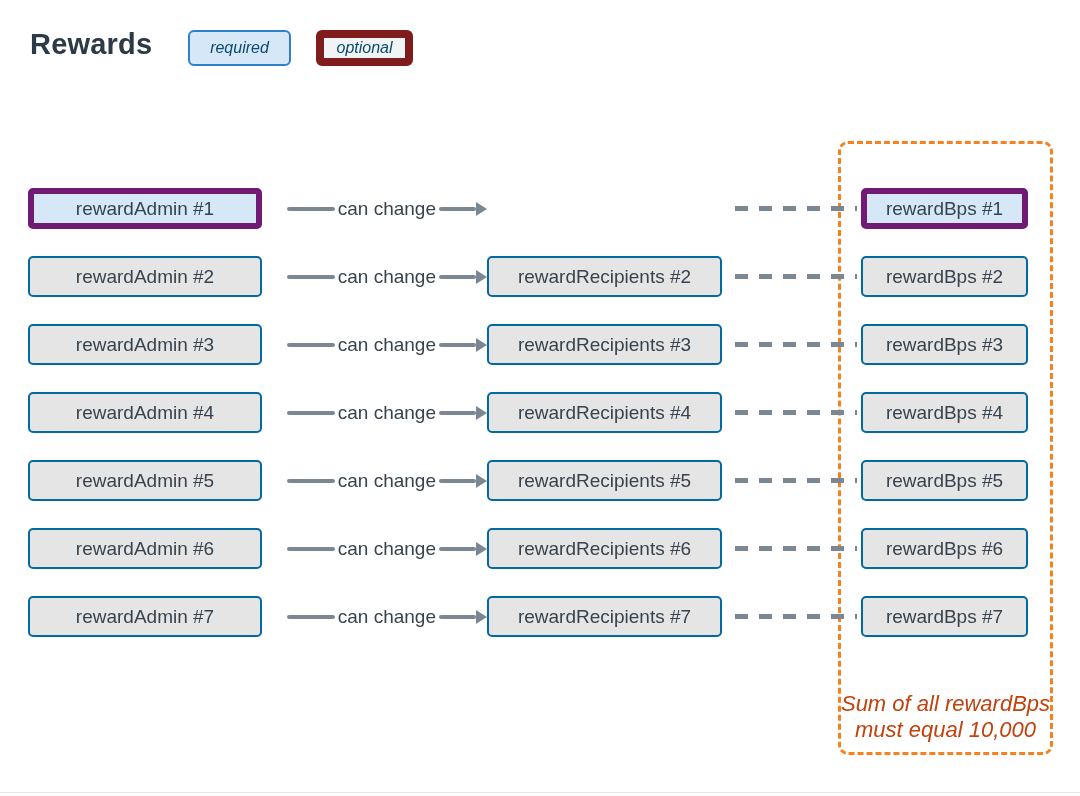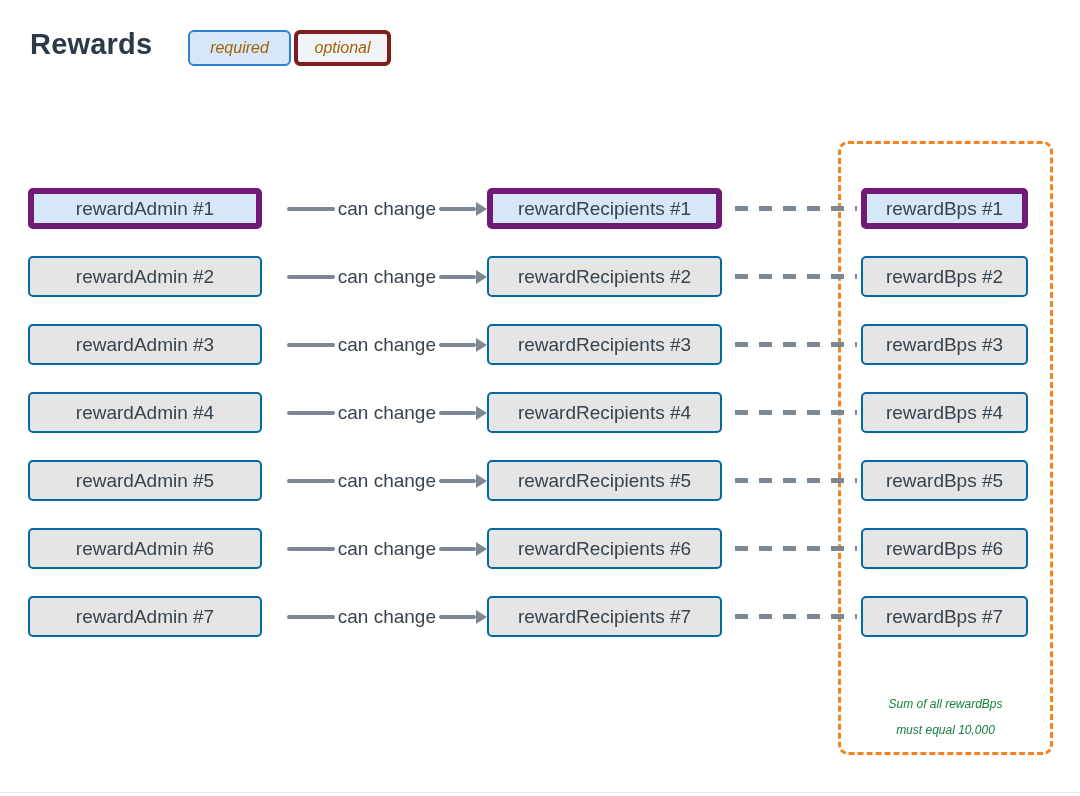--- a/index.html
+++ b/index.html
@@ -31,56 +31,56 @@
   }
   .badge {
     position: absolute;
     top: 30px;
     height: 36px;
     display: inline-flex;
     align-items: center;
     justify-content: center;
     font-size: 16px;
     font-style: italic;
-    color: #a16207;
+    color: #0c4a6e;
     border-radius: 6px;
     padding: 0 18px;
   }
   .badge.required {
     left: 188px;
     width: 103px;
     background: #d6e7f8;
     border: 2px solid #2f7fd1;
   }
   .badge.optional {
-    left: 294px;
+    left: 316px;
     width: 97px;
     background: #f1f4f6;
-    border: 4px solid #7f1d1d;
+    border: 8px solid #7f1d1d;
     text-align: center;
   }
   .diagram { position: absolute; left: 0; top: 0; width: 1080px; height: 796px; }
 
   .bps-container {
     position: absolute;
     left: 838px; top: 141px;
     width: 215px; height: 614px;
     border: 3px dashed #f5821f;
     border-radius: 10px;
     background: transparent;
   }
   .constraint-note {
     position: absolute;
     left: 838px; top: 691px;
     width: 215px;
     text-align: center;
     font-style: italic;
-    font-size: 12px;
+    font-size: 22px;
     line-height: 26px;
-    color: #15803d;
+    color: #c2410c;
   }
 
   .row { position: absolute; left: 0; width: 1080px; height: 41px; }
 
   .node {
     position: absolute;
     top: 0;
     height: 41px;
     display: flex;
     align-items: center;
@@ -156,21 +156,20 @@
     <div class="bps-container"></div>
 
     <div class="row" style="top:188px">
       <div class="node admin required-node">rewardAdmin #1</div>
       <div class="connector">
         <span class="seg left"></span>
         <span class="label">can change</span>
         <span class="seg right"></span>
         <span class="arrowhead"></span>
       </div>
-      <div class="node recipients required-node">rewardRecipients #1</div>
       <div class="dashed-link"></div>
       <div class="node bps required-node">rewardBps #1</div>
     </div>
 
     <div class="row" style="top:256px">
       <div class="node admin optional-node">rewardAdmin #2</div>
       <div class="connector">
         <span class="seg left"></span>
         <span class="label">can change</span>
         <span class="seg right"></span>

